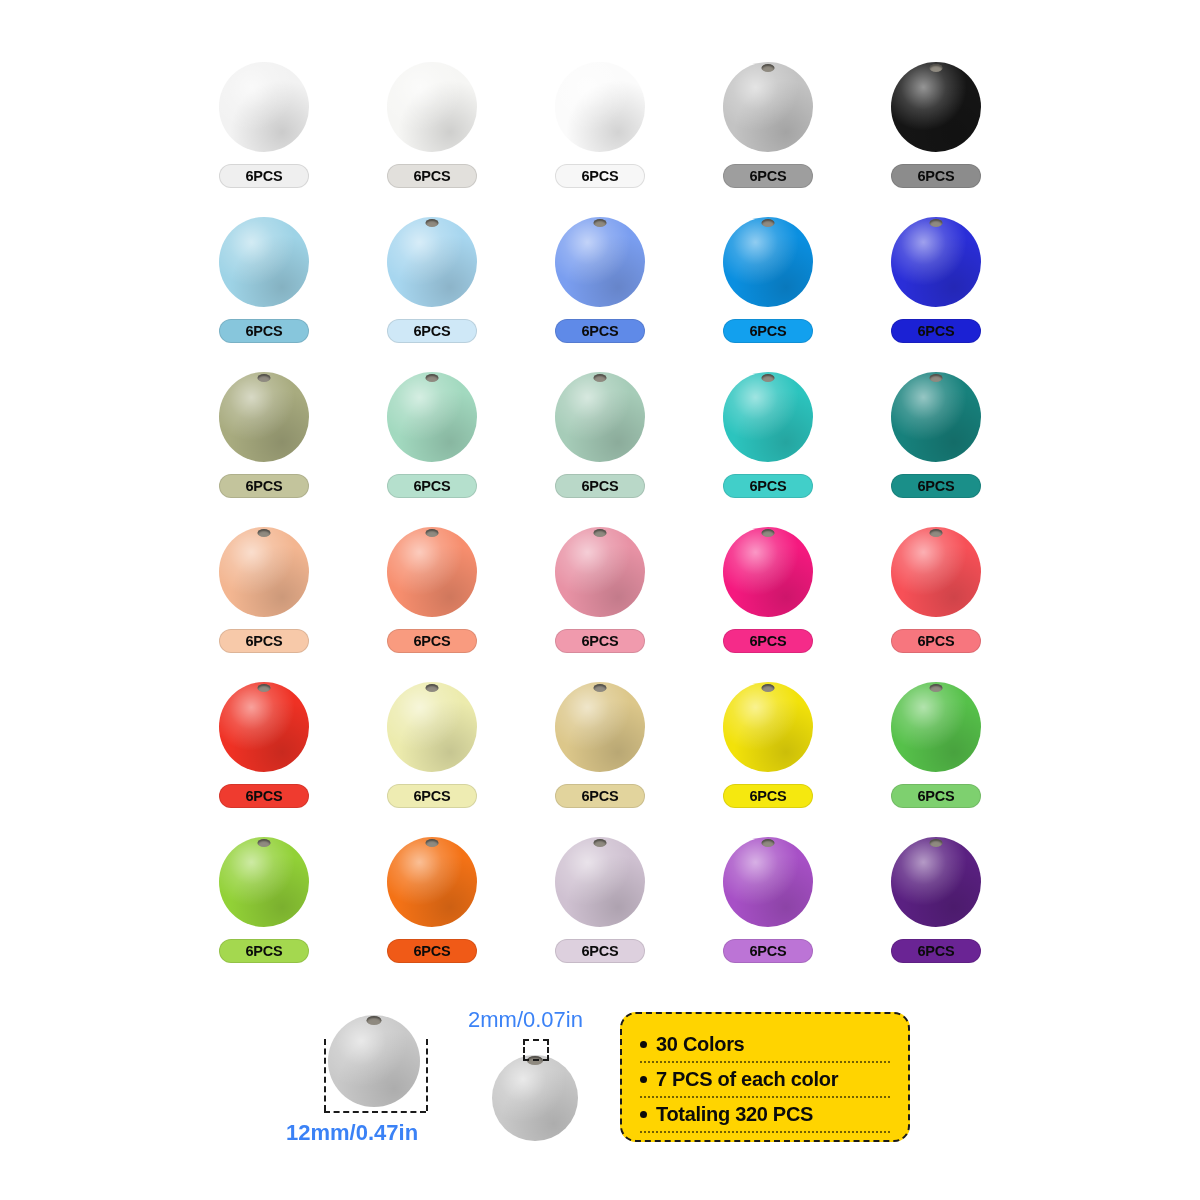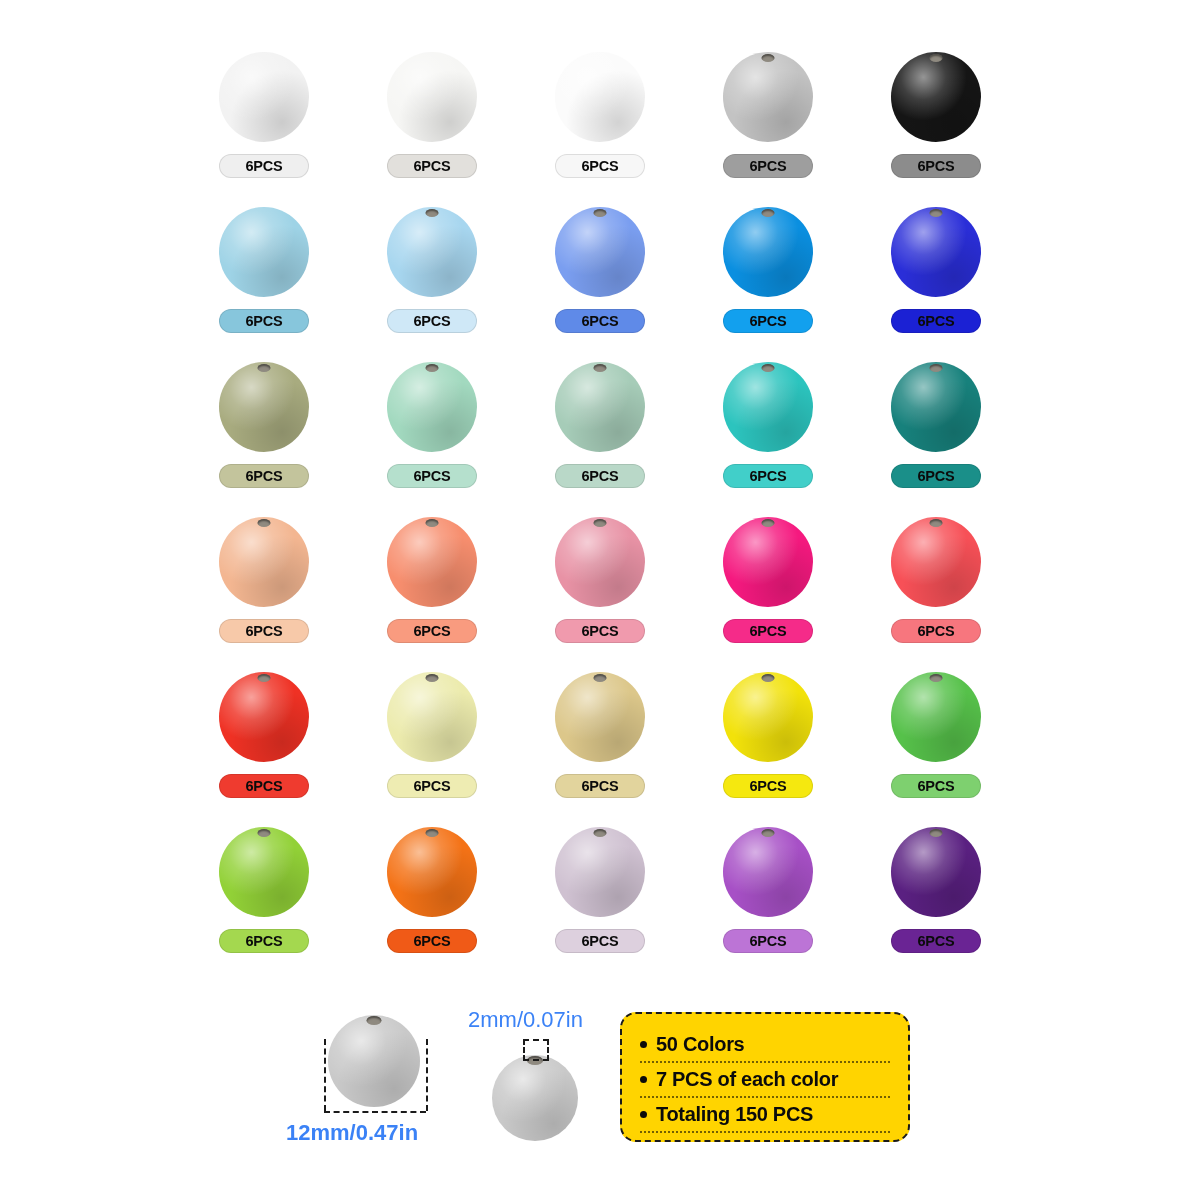--- a/index.html
+++ b/index.html
@@ -11,21 +11,21 @@
   }
   #stage {
     position: relative;
     width: 1200px; height: 1200px;
     background: #ffffff;
   }
 
   
   #bead-grid {
     position: absolute;
-    left: 180px; top: 38px;
+    left: 180px; top: 48px;
     width: 840px; height: 925px;
     display: grid;
     grid-template-columns: repeat(5, 168px);
     grid-template-rows: repeat(6, 155px);
     text-align: right;
   }
   .bead-cell {
     position: relative;
     width: 168px; height: 155px;
     display: flex;
@@ -441,27 +441,27 @@
         <div class="bead-hole"></div>
       </div>
       <div class="hole-box"></div>
       <div class="dim-label" style="left:8px; top:8px;">2mm/0.07in</div>
     </div>
 
     <div id="callout" style="background: rgb(255, 212, 0);">
       <ul>
         <li>
           <span class="dot"></span>
-          <span>50 Colors</span>
+          <span>30 Colors</span>
         </li>
         <li>
           <span class="dot"></span>
           <span>7 PCS of each color</span>
         </li>
         <li>
           <span class="dot"></span>
-          <span>Totaling 150 PCS</span>
+          <span>Totaling 320 PCS</span>
         </li>
       </ul>
     </div>
 
   </div>
 </div>
 
 </body></html>

